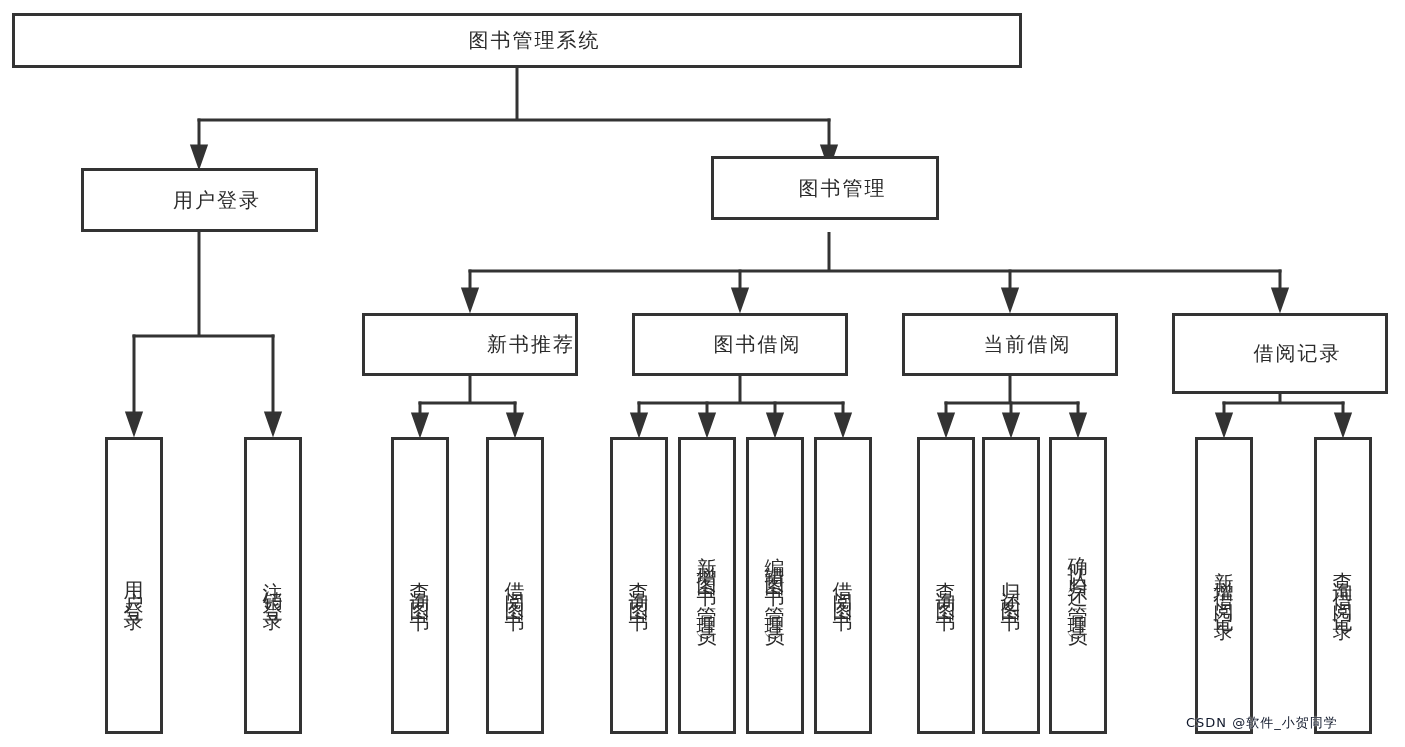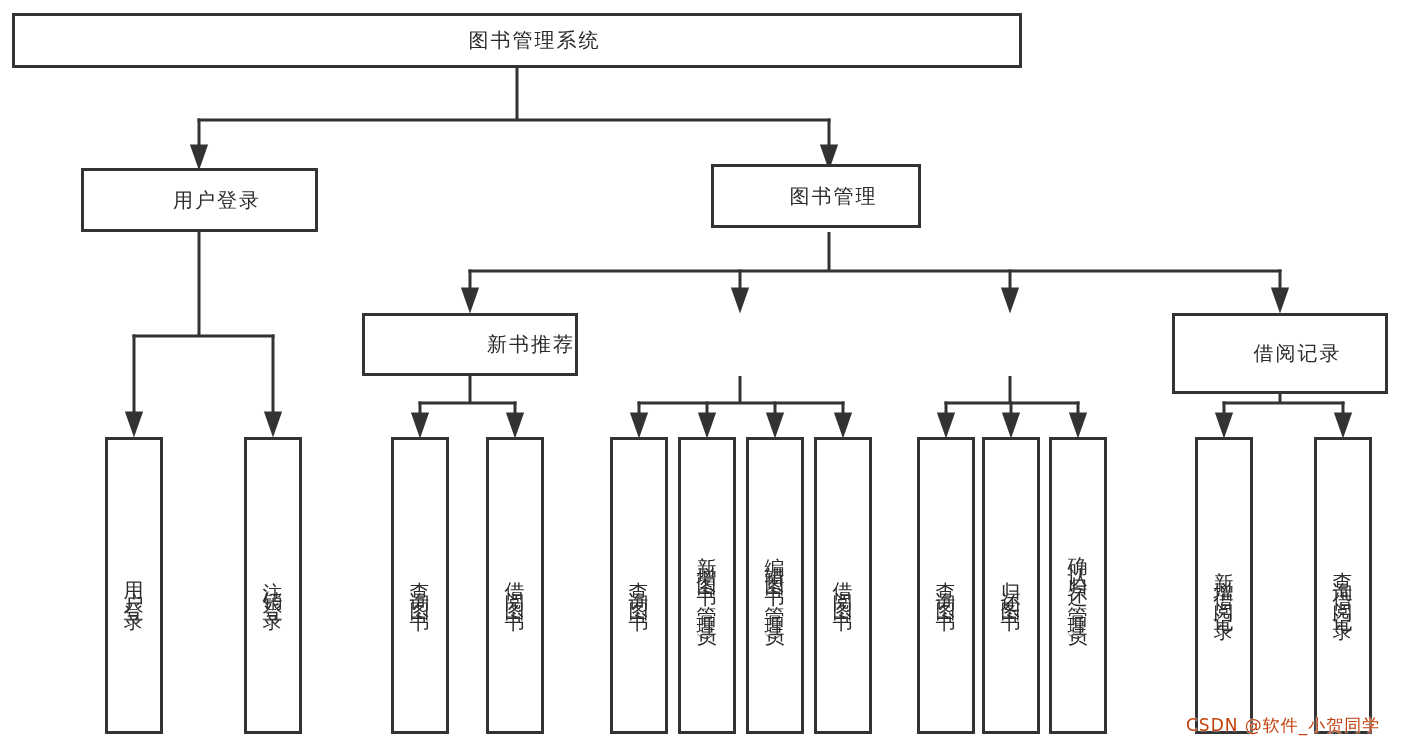--- a/index.html
+++ b/index.html
@@ -37,22 +37,22 @@
     writing-mode:vertical-rl;
     text-orientation:mixed;
     white-space:nowrap;
     font-size:20px;color:#2b2b2b;
     letter-spacing:10px;
     line-height:1;
   }
   .watermark{
     position:absolute;
     left:1186px;top:714px;
-    font-size:17px;
-    color:#c2410c;
+    font-size:13px;
+    color:#0f172a;
     letter-spacing:1px;
     z-index:6;
     text-shadow:0 0 2px #fff, 0 0 1px #fff;
     white-space:nowrap;
   }
 </style>
 </head>
 <body>
 
 <div class="stage">
@@ -121,26 +121,32 @@
     </g>
   </svg>
 
   <div class="hbox" style="left:12px;top:13px;width:1010px;height:55px;">
     <span>图书管理系统</span>
   </div>
 
   <div class="hbox" style="left:81px;top:168px;width:237px;height:64px;">
     <span>用户登录</span>
   </div>
-  <div class="hbox" style="left:711px;top:164px;width:210px;height:64px;">
+  <div class="hbox" style="left:711px;top:156px;width:228px;height:64px;">
     <span>图书管理</span>
   </div>
 
   <div class="hbox" style="left:362px;top:313px;width:216px;height:63px;justify-content:flex-end;">
     <span>新书推荐</span>
+  </div>
+  <div class="hbox" style="left:632px;top:313px;width:216px;height:63px;">
+    <span>图书借阅</span>
+  </div>
+  <div class="hbox" style="left:902px;top:313px;width:216px;height:63px;">
+    <span>当前借阅</span>
   </div>
   <div class="hbox" style="left:1172px;top:313px;width:216px;height:81px;">
     <span>借阅记录</span>
   </div>
 
   <div class="vbox" style="left:105px;">
     <span class="vtext">用户登录</span>
   </div>
   <div class="vbox" style="left:244px;">
     <span class="vtext">注销登录</span>

